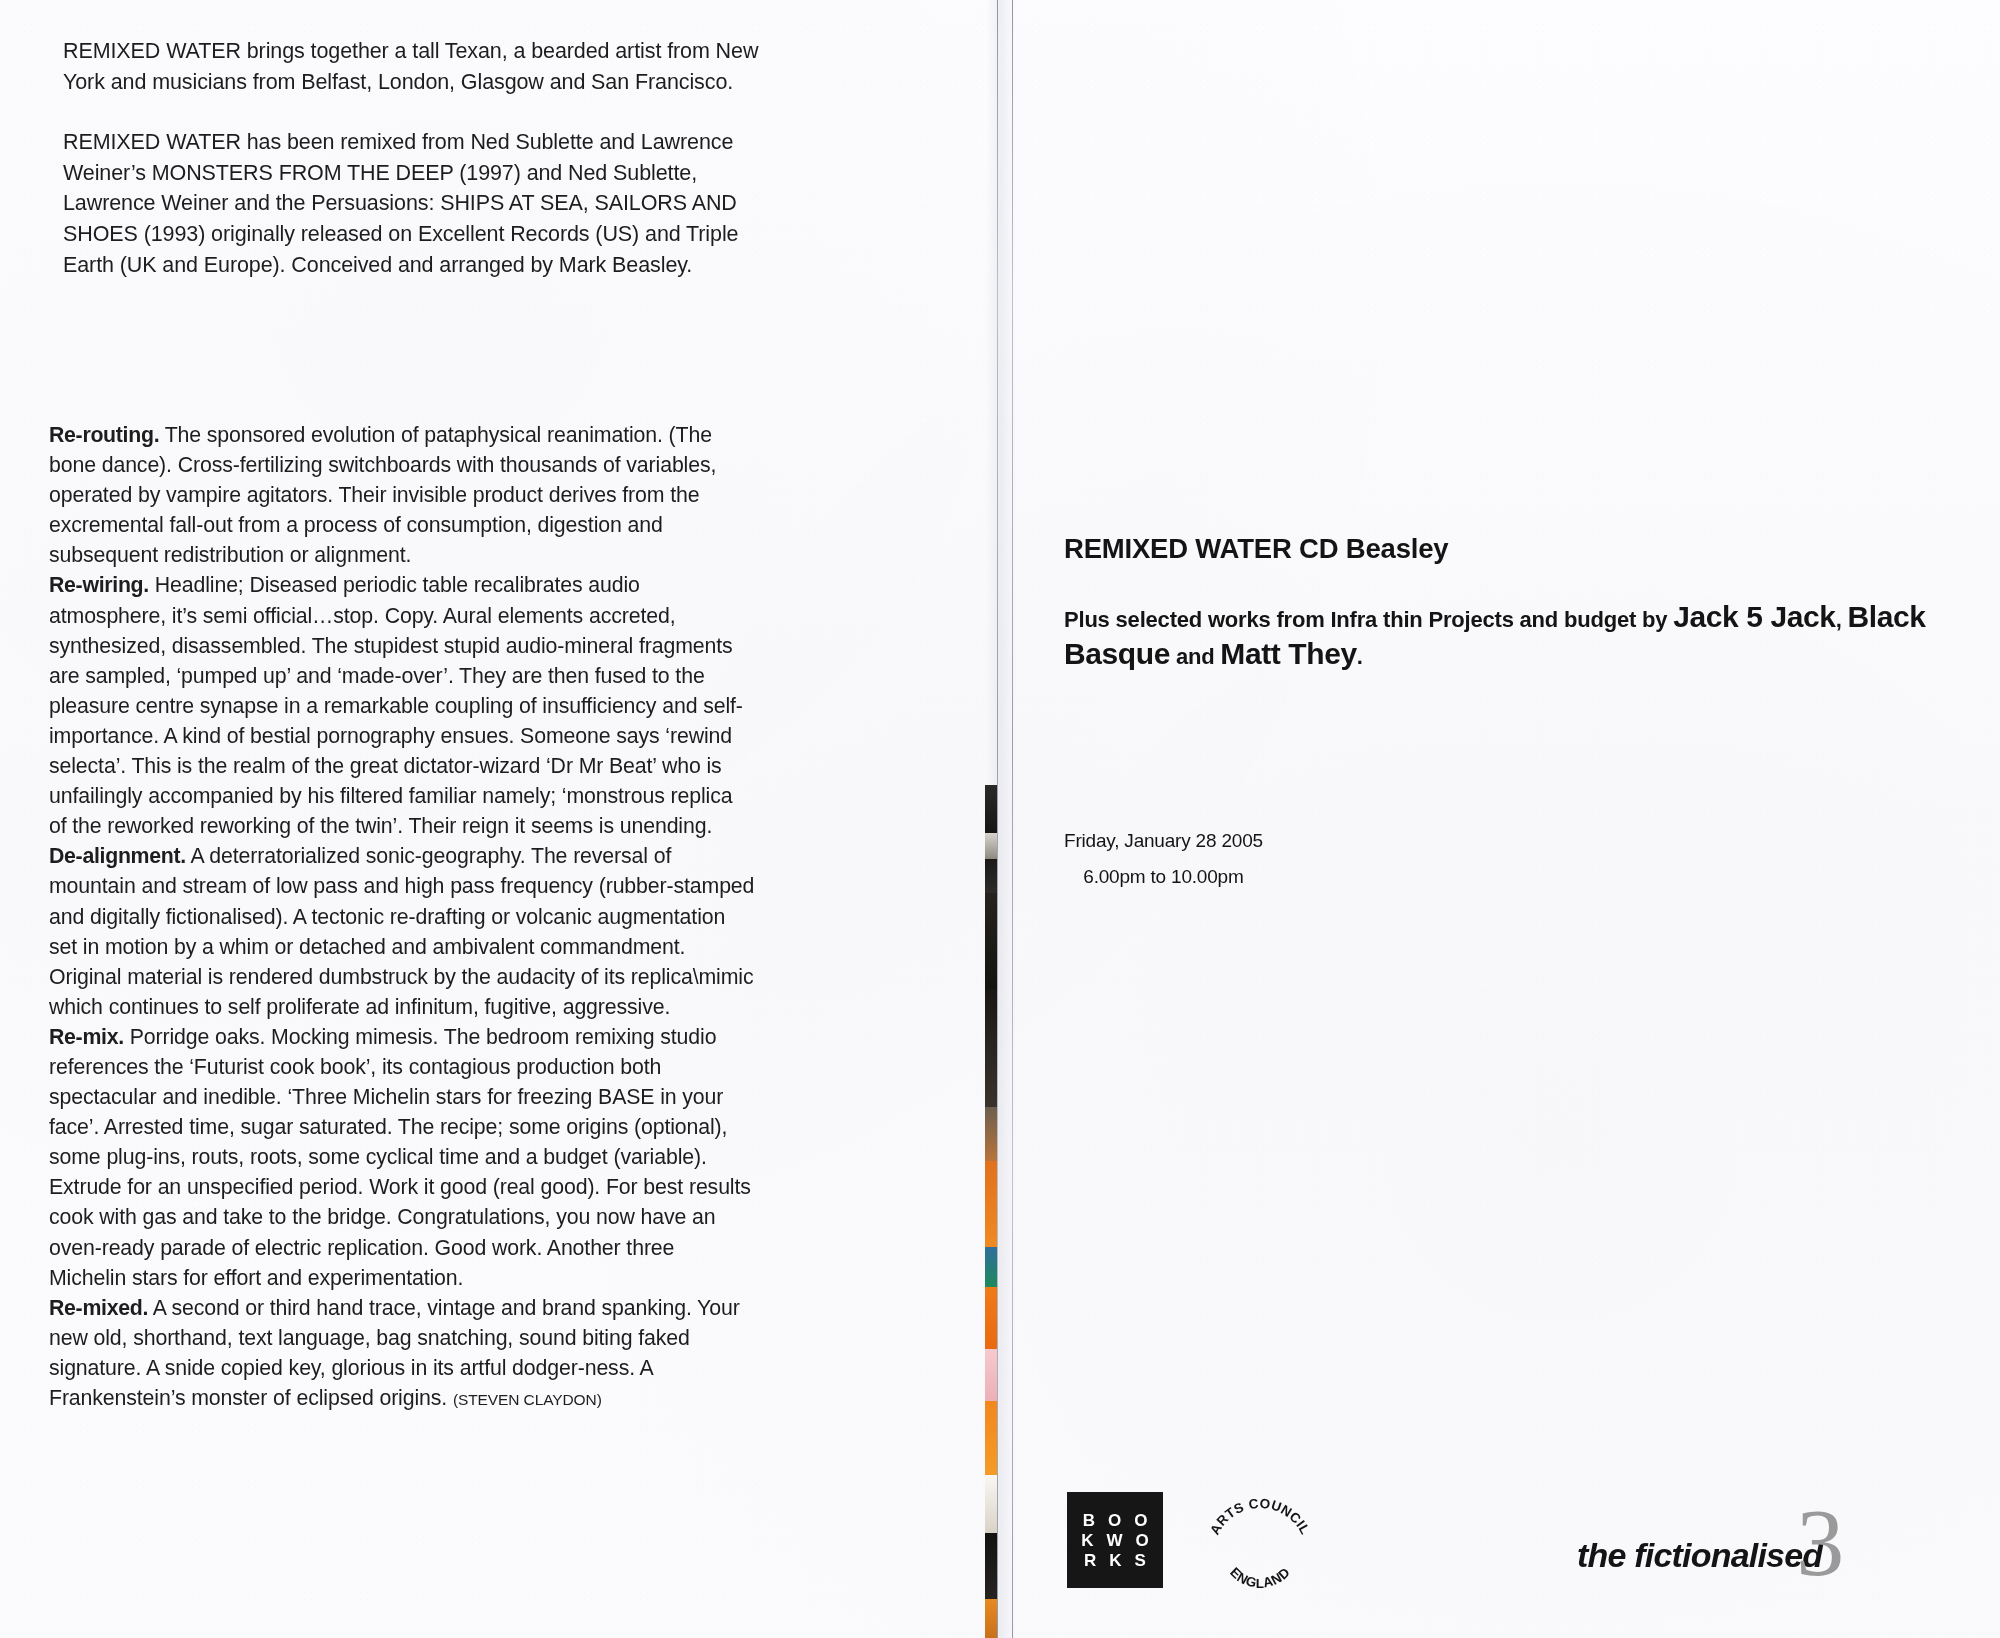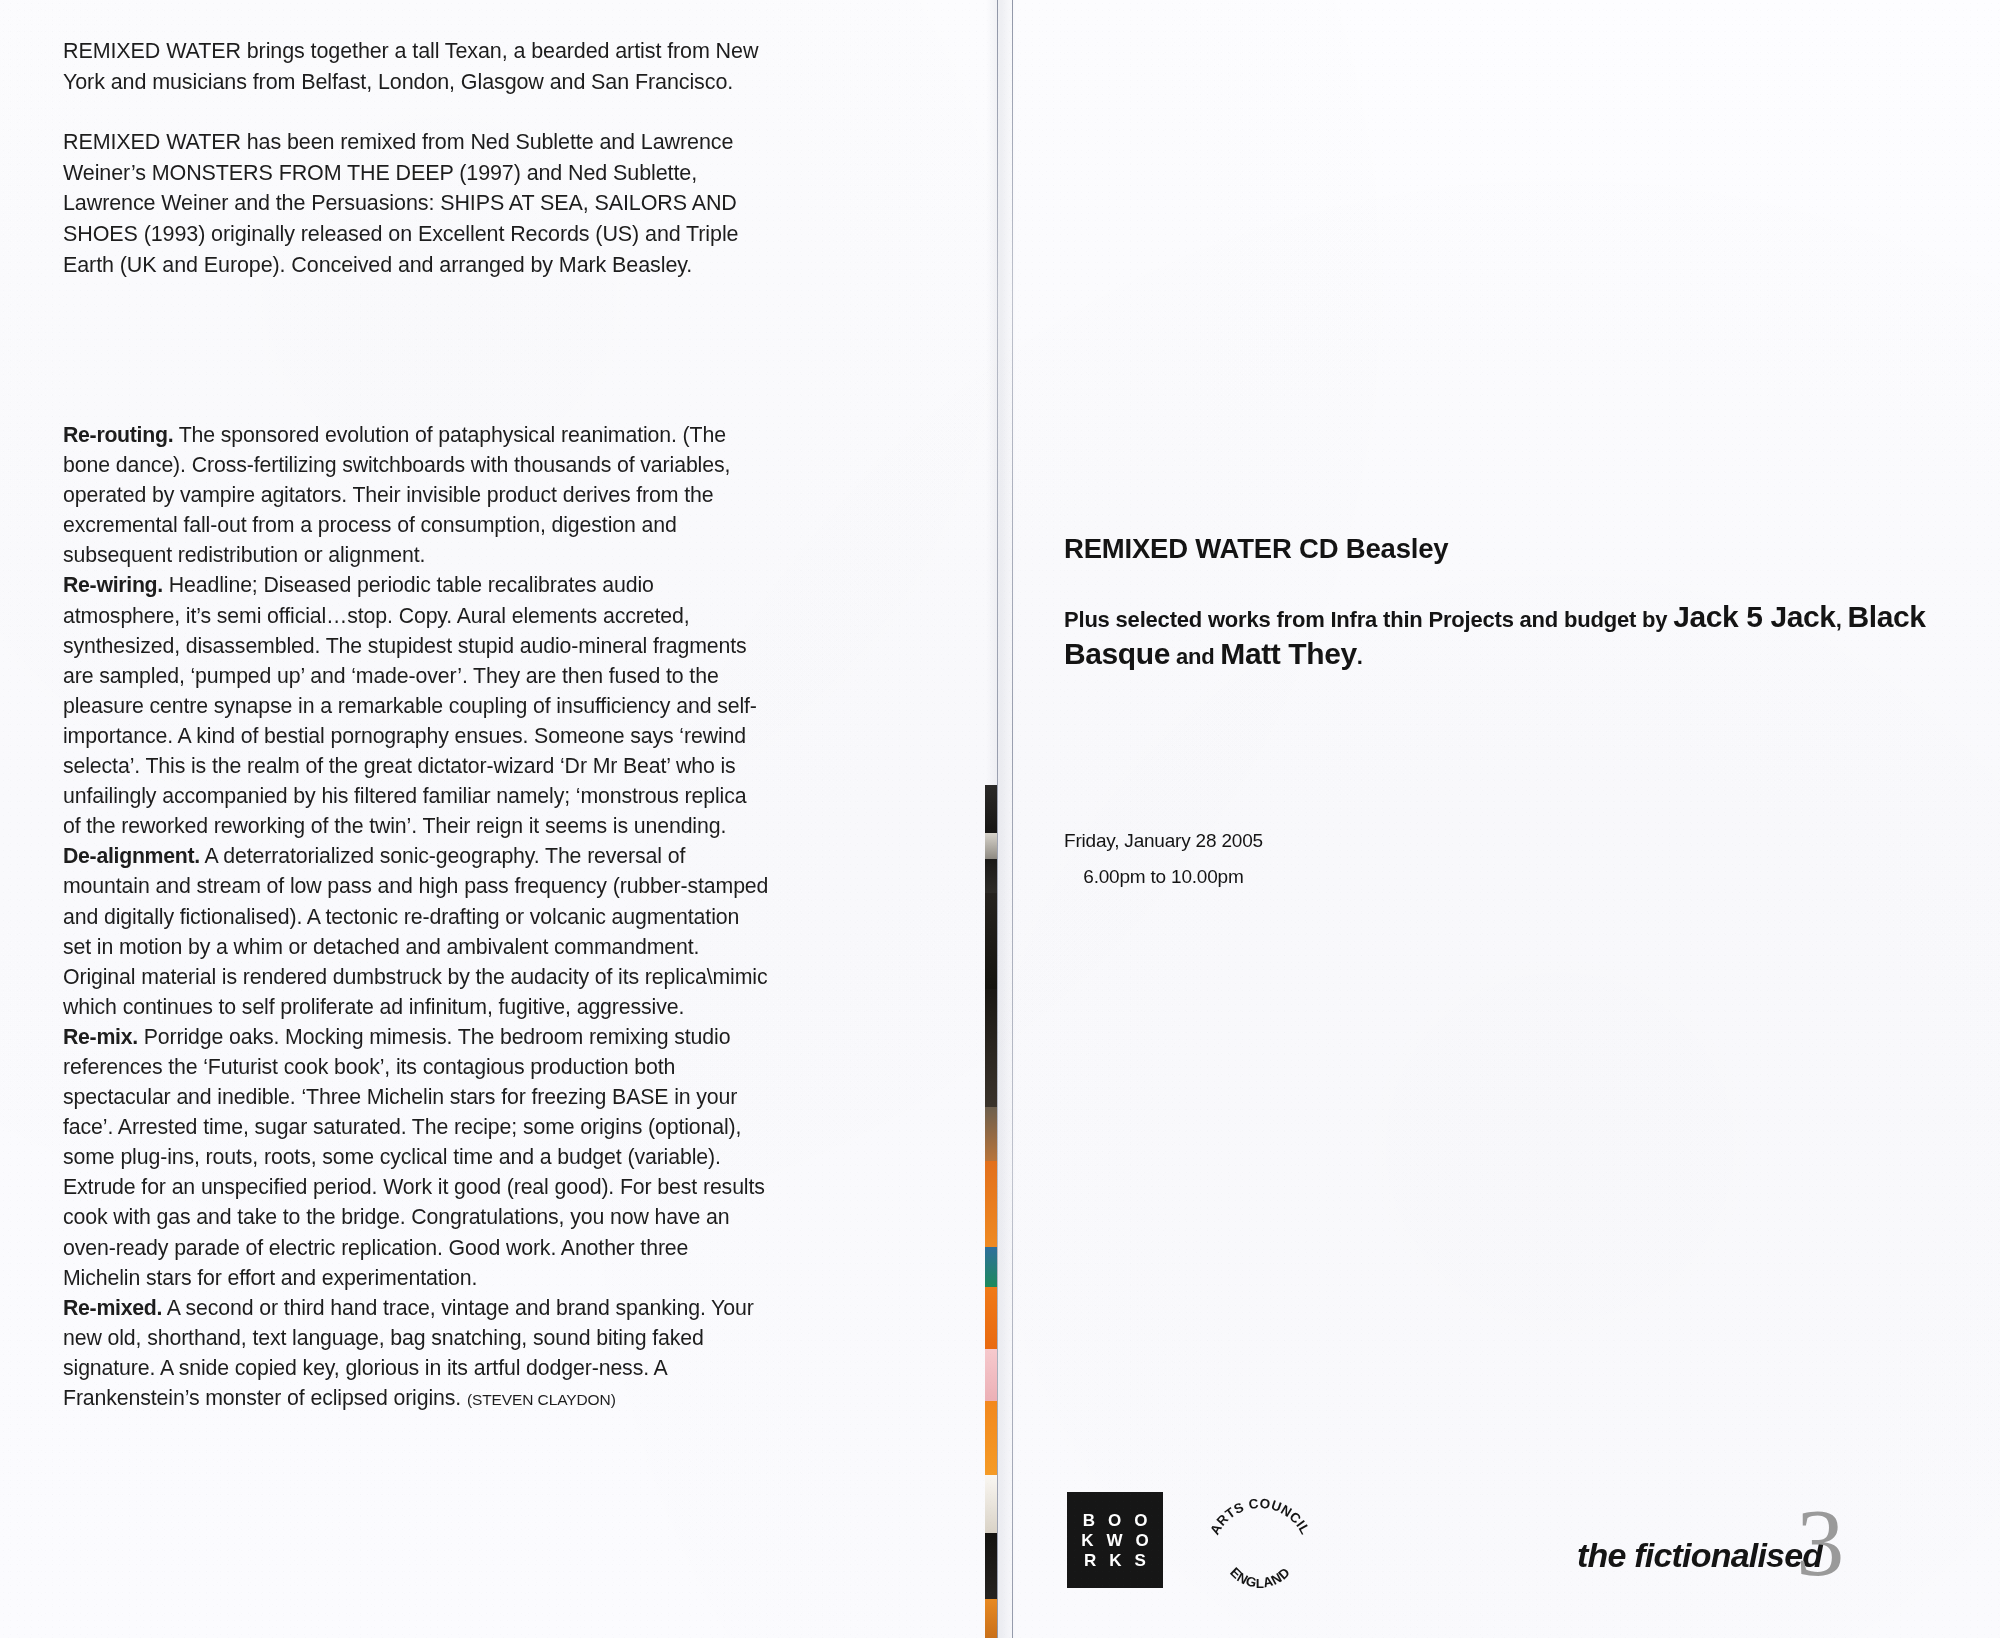--- a/index.html
+++ b/index.html
@@ -59,21 +59,21 @@
     font-size: 21.5px;
     line-height: 30.6px;
     letter-spacing: -0.1px;
     color: #1d1d1d;
     margin: 0 0 30px 0;
   }
   .intro-para:last-child { margin-bottom: 0; }
 
   .essay-block {
     position: absolute;
-    left: 31px;
+    left: 17px;
     top: 420px;
     width: 706px;
   }
   .essay-para {
     font-size: 21.3px;
     line-height: 30.1px;
     letter-spacing: -0.12px;
     color: #1d1d1d;
     margin: 0;
     text-align: left;

